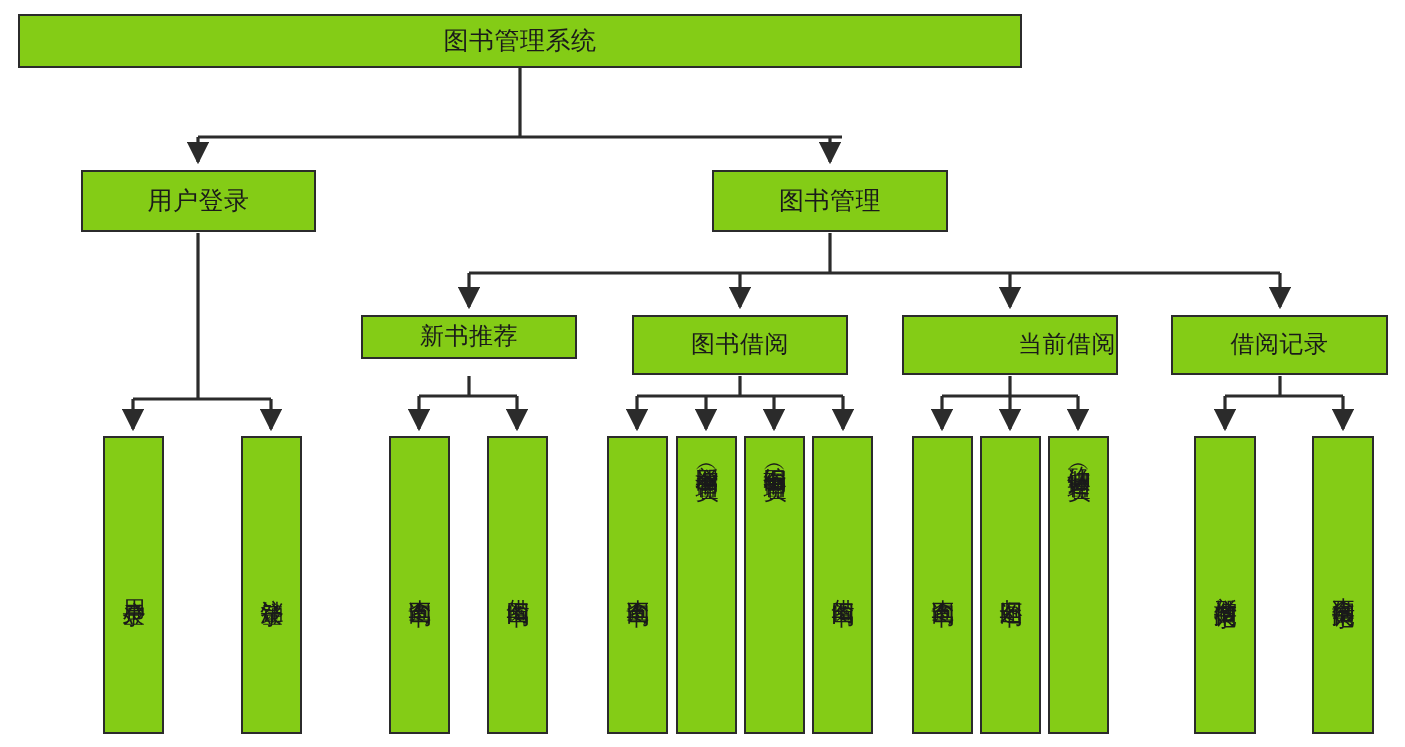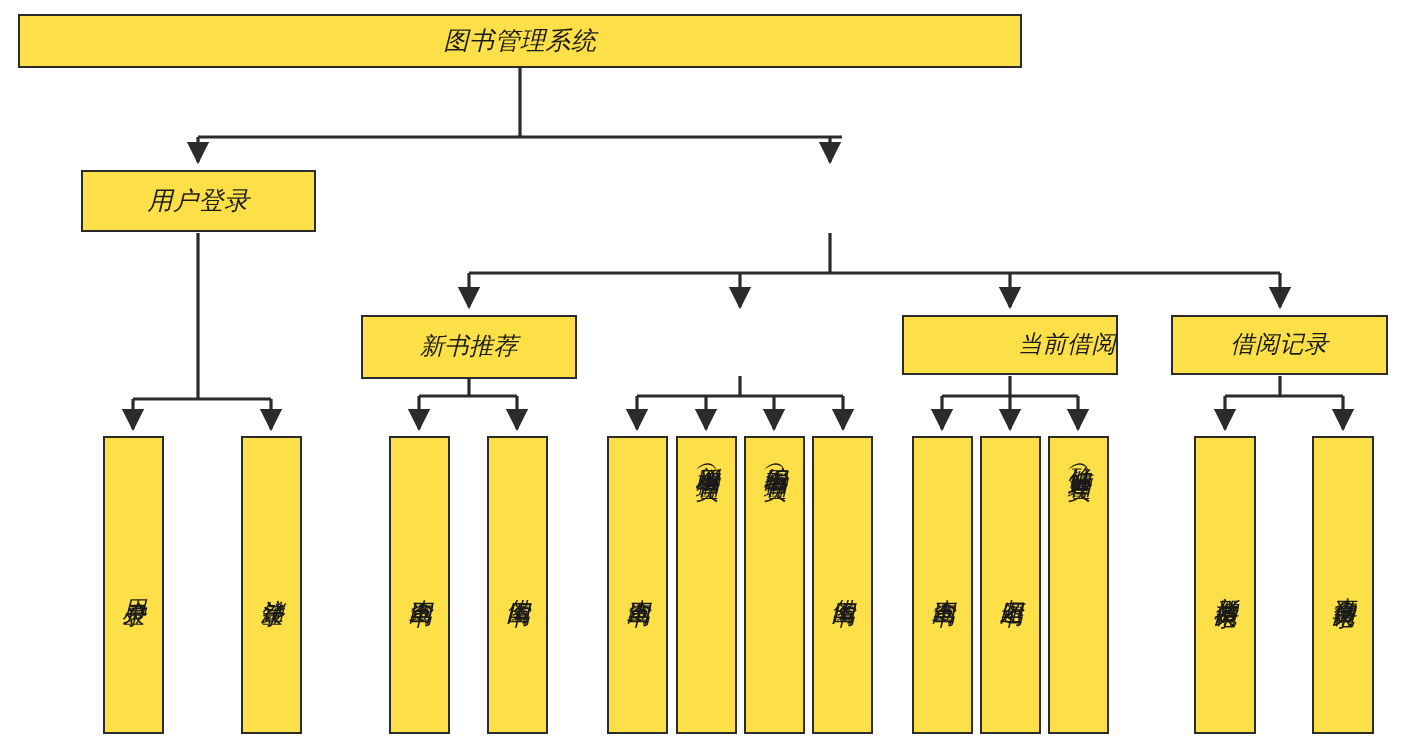--- a/index.html
+++ b/index.html
@@ -22,28 +22,27 @@
     position: absolute;
     left: 0;
     top: 0;
     width: 1405px;
     height: 747px;
     pointer-events: none;
   }
   .node {
     position: absolute;
     box-sizing: border-box;
-    background: #fde047;
+    background: #84cc16;
     border: 2.2px solid #2b2b2b;
     display: flex;
     align-items: center;
     justify-content: center;
     color: #1a1a1a;
     z-index: 2;
-    font-style: italic;
   }
   .node .node-label {
     display: block;
     text-align: center;
     line-height: 1.05;
     letter-spacing: 0.5px;
     white-space: nowrap;
   }
   
   .node.horiz .node-label {
@@ -140,23 +139,29 @@
     </g>
   </svg>
 
   <div class="node root horiz" style="left:18px; top:14px; width:1004px; height:54px;">
     <span class="node-label">图书管理系统</span>
   </div>
 
   <div class="node horiz" style="left:81px; top:170px; width:235px; height:62px;">
     <span class="node-label">用户登录</span>
   </div>
-
-  <div class="node lvl3" style="left:361px; top:315px; width:216px; height:64px;">
+  <div class="node horiz" style="left:712px; top:170px; width:236px; height:62px;">
+    <span class="node-label">图书管理</span>
+  </div>
+
+  <div class="node lvl3" style="left:361px; top:315px; width:216px; height:44px;">
     <span class="node-label">新书推荐</span>
+  </div>
+  <div class="node lvl3" style="left:632px; top:315px; width:216px; height:60px;">
+    <span class="node-label">图书借阅</span>
   </div>
   <div class="node lvl3" style="left:902px; top:315px; width:216px; height:60px;justify-content:flex-end;">
     <span class="node-label">当前借阅</span>
   </div>
   <div class="node lvl3" style="left:1171px; top:315px; width:217px; height:60px;">
     <span class="node-label">借阅记录</span>
   </div>
 
   <div class="node leaf centered" style="left:103px; top:436px; width:61px; height:298px;">
     <span class="node-label">用户登录</span>

